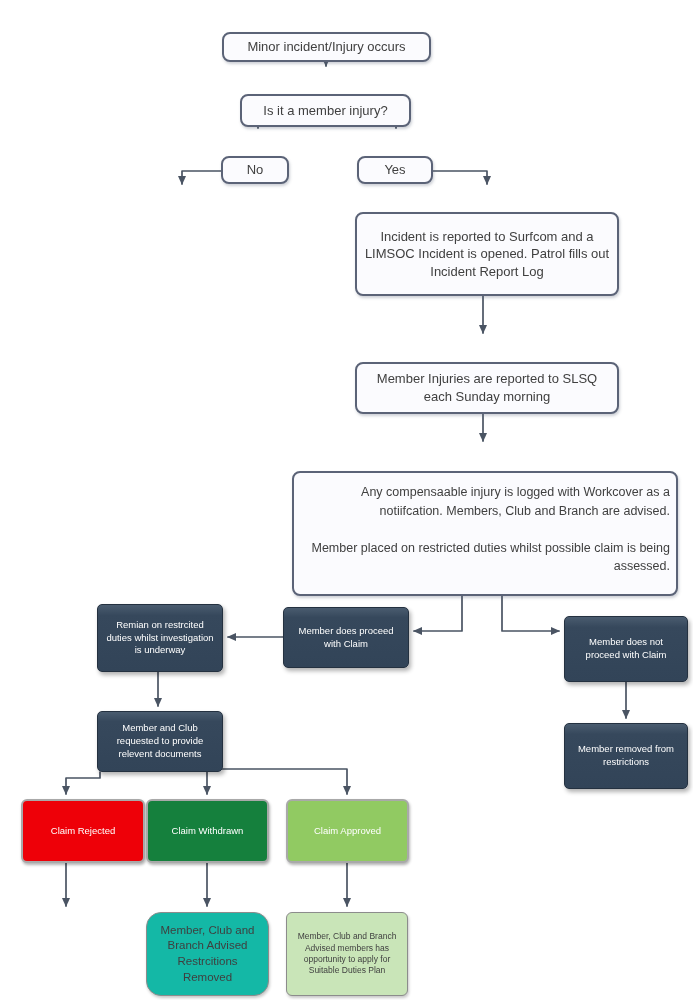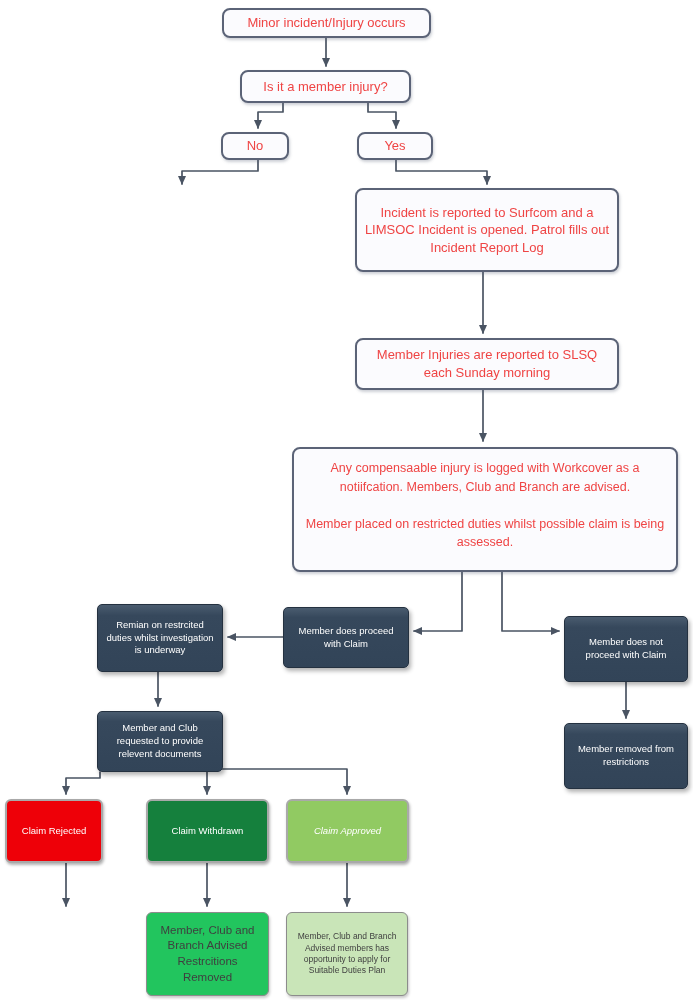--- a/index.html
+++ b/index.html
@@ -2,43 +2,43 @@
 <html><head>
 <meta charset="utf-8">
 <style>
   html,body{margin:0;padding:0;background:#ffffff;}
   body{font-family:"Liberation Sans", sans-serif;}
   .canvas{position:relative;width:693px;height:1000px;background:#ffffff;overflow:hidden;}
   svg.wires{position:absolute;left:0;top:0;width:693px;height:1000px;z-index:1;}
   .node{position:absolute;z-index:2;display:flex;align-items:center;justify-content:center;
         text-align:center;box-sizing:border-box;padding:3px 6px;}
   
-  .light{background:#fbfbfe;border:2px solid #5b6377;border-radius:8px;color:#ef4444;
-         box-shadow:1px 2px 3px rgba(90,99,119,.30);font-size:13px;line-height:1.35;}
+  .light{background:#fbfbfe;border:2px solid #5b6377;border-radius:8px;color:#404040;
+         box-shadow:1px 2px 3px rgba(90,99,119,.30);font-size:13px;line-height:1.35;margin-top:24px;}
   
   .dark{background:linear-gradient(180deg,#4a5c6f 0%,#36485c 16%,#324458 100%);
         border:1px solid #243140;border-radius:5px;color:#ffffff;
         box-shadow:2px 3px 4px rgba(0,0,0,.30);font-size:9.5px;line-height:1.35;}
   
   .status{border:2px solid #a9a9a9;border-radius:6px;color:#ffffff;
           box-shadow:1px 2px 3px rgba(0,0,0,.30);font-size:9.5px;line-height:1.3;}
   .red{background:#ee0008;}
   .amber{background:#15803d;}
   .green{background:#91ca62;}
   
   .pastel{border:1.5px solid #8c8c8c;border-radius:6px;color:#3f3f3f;
           box-shadow:1px 2px 3px rgba(0,0,0,.22);line-height:1.35;}
   .salmon{background:#f18385;}
-  .lyellow{background:#22c55e;}
+  .lyellow{background:#14b8a6;border-radius:15px;}
   .lgreen{background:#c9e5b8;}
   .fs10{font-size:10px;}
   .fs115{font-size:11.5px;}
   .fs85{font-size:8.5px;}
   .bigbox{font-size:12.5px;line-height:1.5;flex-direction:column;justify-content:flex-start;
-          padding-top:10px;}
+          padding-top:10px;text-align:right;}
   .bigbox .para{margin:0 0 18px 0;}
 </style>
 </head>
 <body>
 
 <div class="canvas">
 
   <svg class="wires" viewBox="0 0 693 1000" xmlns="http://www.w3.org/2000/svg">
     <defs>
       <marker id="arrow" markerWidth="10" markerHeight="9" refX="8" refY="4" orient="auto" markerUnits="userSpaceOnUse">
@@ -88,24 +88,24 @@
   <div class="node dark" style="left:97px;top:604px;width:126px;height:68px;">Remian on restrcited duties whilst investigation is underway</div>
 
   <div class="node dark" style="left:283px;top:607px;width:126px;height:61px;">Member does proceed with Claim</div>
 
   <div class="node dark" style="left:564px;top:616px;width:124px;height:66px;">Member does not proceed with Claim</div>
 
   <div class="node dark" style="left:97px;top:711px;width:126px;height:61px;">Member and Club requested to provide relevent documents</div>
 
   <div class="node dark" style="left:564px;top:723px;width:124px;height:66px;">Member removed from restrictions</div>
 
-  <div class="node status red" style="left:5px;top:799px;width:98px;height:64px;">Claim Rejected</div>
+  <div class="node status red" style="left:21px;top:799px;width:124px;height:64px;">Claim Rejected</div>
 
   <div class="node status amber" style="left:146px;top:799px;width:123px;height:64px;">Claim Withdrawn</div>
 
-  <div class="node status green" style="left:286px;top:799px;width:123px;height:64px;font-style:italic;">Claim Approved</div>
+  <div class="node status green" style="left:286px;top:799px;width:123px;height:64px;">Claim Approved</div>
 
 
   <div class="node pastel lyellow fs115" style="left:146px;top:912px;width:123px;height:84px;">Member, Club and Branch Advised Restrcitions Removed</div>
 
   <div class="node pastel lgreen fs85" style="left:286px;top:912px;width:122px;height:84px;">Member, Club and Branch Advised members has opportunity to apply for Suitable Duties Plan</div>
 
 </div>
 
 </body></html>

